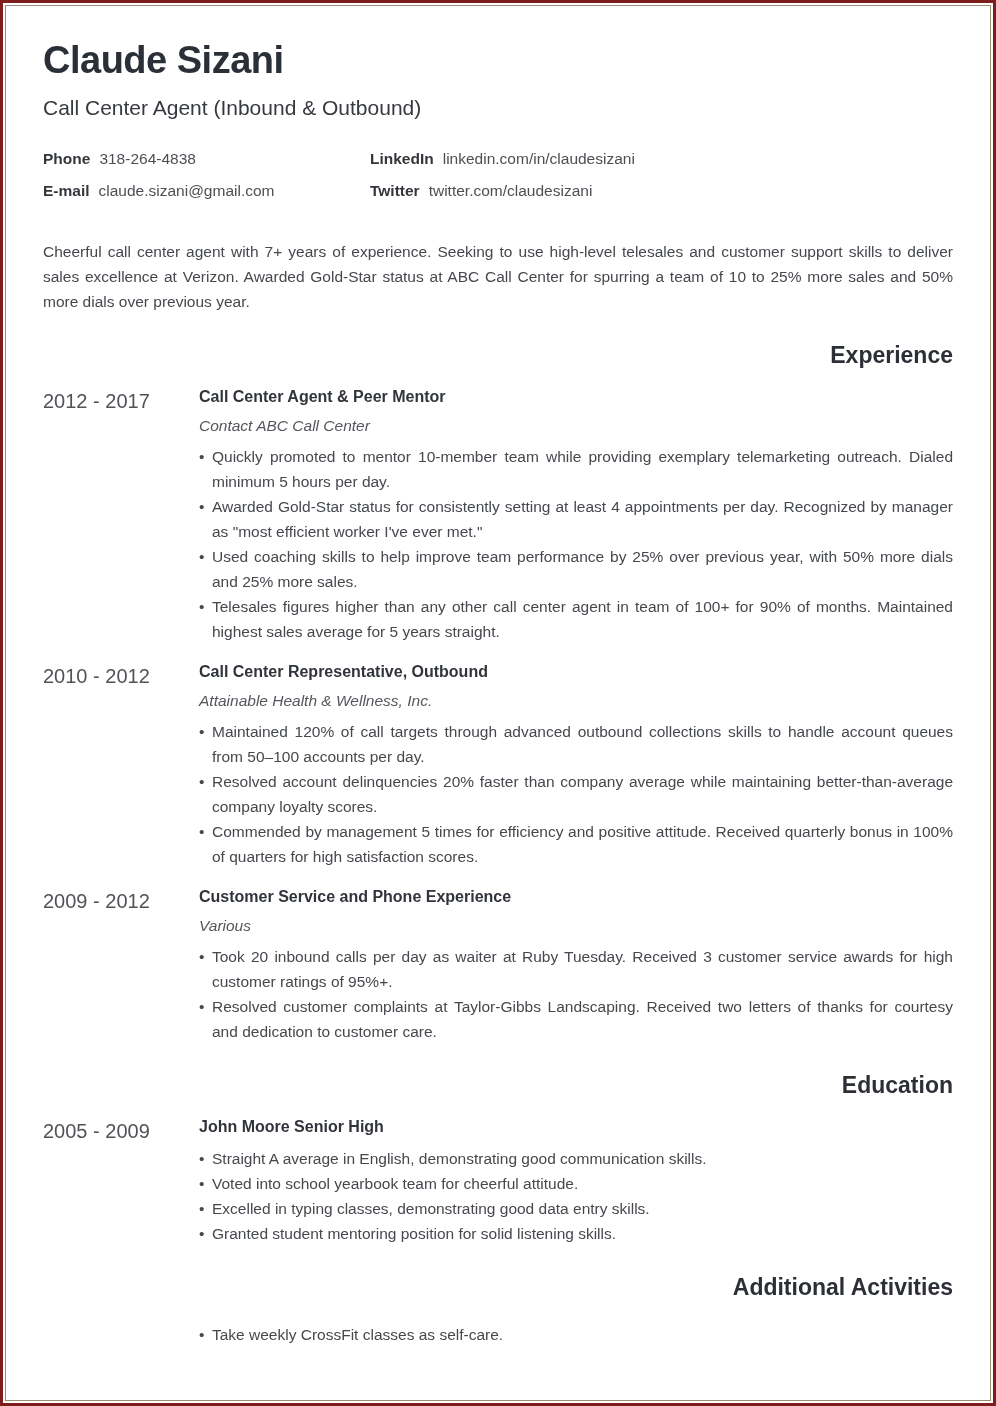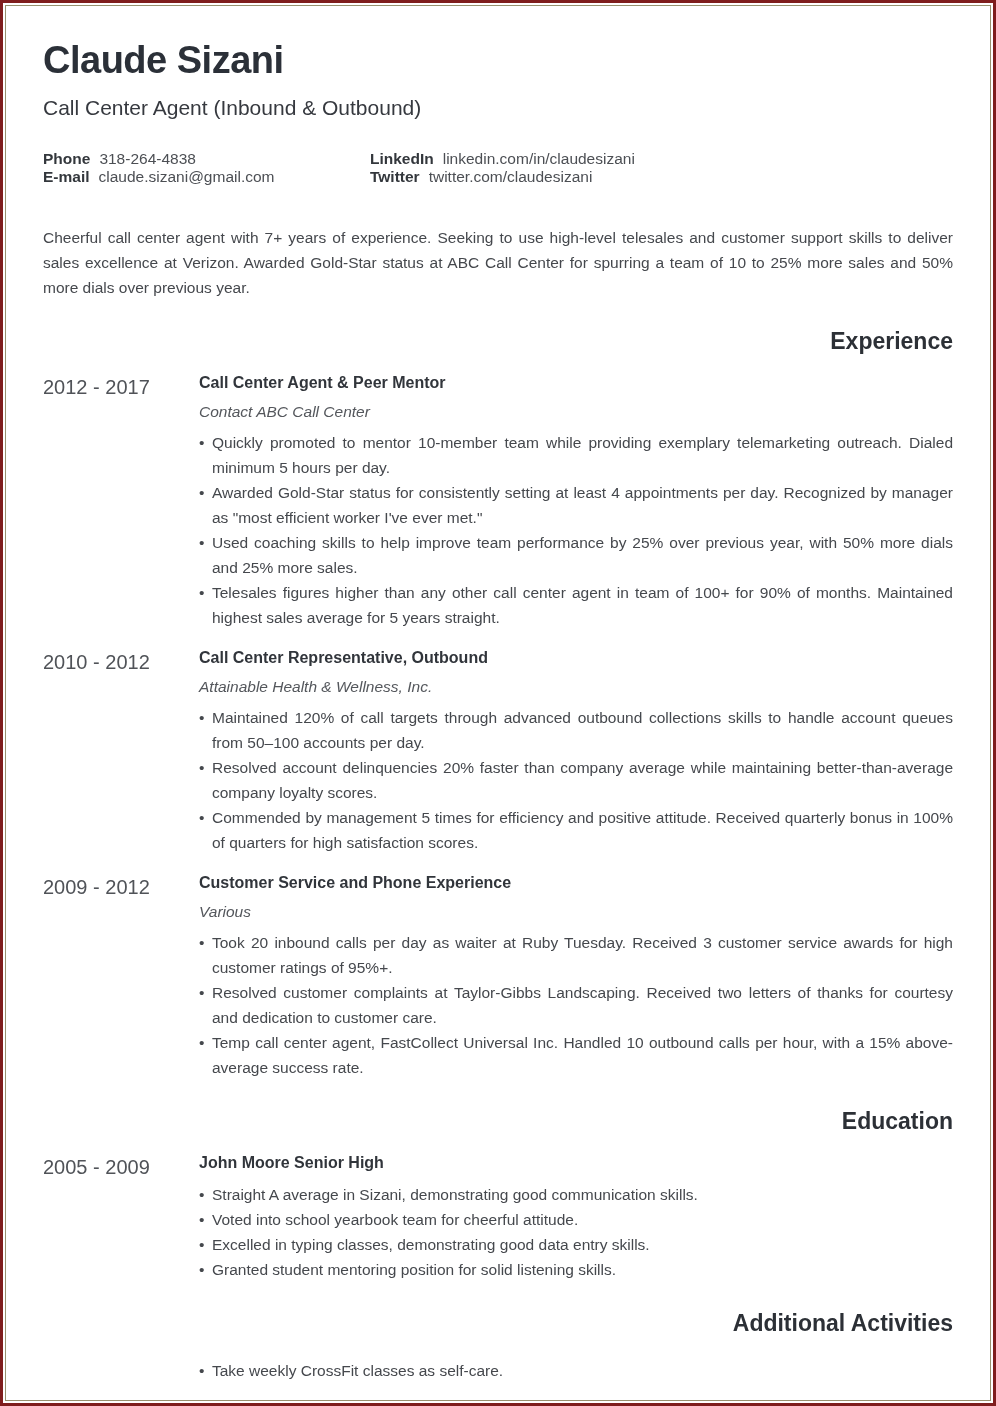--- a/index.html
+++ b/index.html
@@ -20,21 +20,21 @@
   }
   .name {
     margin: 0; font-size: 38px; font-weight: 700; color: #2b3038;
     letter-spacing: -0.5px; line-height: 1.15;
   }
   .job-title {
     margin-top: 13px; font-size: 21px; font-weight: 400; color: #36393f;
   }
   .contact {
     margin-top: 30px;
-    display: grid; grid-template-columns: 327px auto; 
+    display: grid; grid-template-columns: 327px auto; row-gap: 14px;
     font-size: 15.5px;
   }
   .contact-item .label { font-weight: 700; color: #33373c; margin-right: 9px; }
   .contact-item .value { color: #4c4f54; }
   .summary {
     margin-top: 39px; font-size: 15.5px; line-height: 25px;
     text-align: justify; color: #45484d;
   }
   .section-heading {
     margin: 28px 0 0 0; font-size: 23px; font-weight: 700; color: #2c3036; text-align: right;
@@ -114,33 +114,32 @@
     </div>
 
     <div class="entry">
       <div class="dates">2009 - 2012</div>
       <div class="entry-main">
         <h3 class="entry-title">Customer Service and Phone Experience</h3>
         <div class="company">Various</div>
         <ul class="bullets">
           <li>Took 20 inbound calls per day as waiter at Ruby Tuesday. Received 3 customer service awards for high customer ratings of 95%+.</li>
           <li>Resolved customer complaints at Taylor-Gibbs Landscaping. Received two letters of thanks for courtesy and dedication to customer care.</li>
-          <li>Temp call center agent, FastCollect Universal Inc. Handled 10 outbound calls per hour, with a 15% above-average success rate.</li>
         </ul>
       </div>
     </div>
 
     <h2 class="section-heading">Education</h2>
 
     <div class="entry edu-entry">
       <div class="dates">2005 - 2009</div>
       <div class="entry-main">
         <h3 class="entry-title">John Moore Senior High</h3>
         <ul class="bullets plain">
-          <li>Straight A average in Sizani, demonstrating good communication skills.</li>
+          <li>Straight A average in English, demonstrating good communication skills.</li>
           <li>Voted into school yearbook team for cheerful attitude.</li>
           <li>Excelled in typing classes, demonstrating good data entry skills.</li>
           <li>Granted student mentoring position for solid listening skills.</li>
         </ul>
       </div>
     </div>
 
     <h2 class="section-heading">Additional Activities</h2>
 
     <div class="entry additional">

